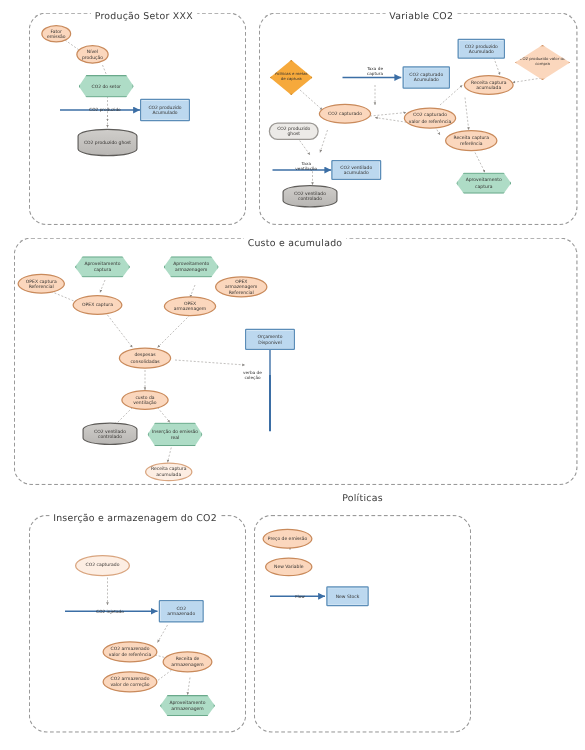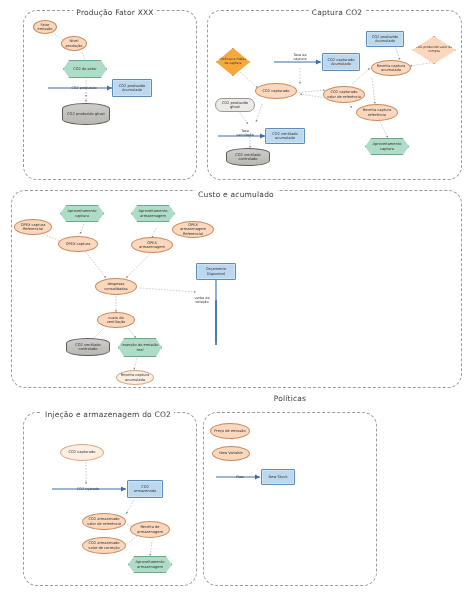--- a/index.html
+++ b/index.html
@@ -50,30 +50,30 @@
   .flow-label{position:absolute;font-size:3.4px;color:#2d2d2d;white-space:nowrap;
               transform:translate(-50%,-50%);text-align:center;}
   .flow-label.w{white-space:normal;width:22px;}
 </style>
 </head>
 <body>
 
 <div class="canvas">
 
   <div class="group" style="left:23px;top:10px;width:172px;height:168px;"></div>
-  <div class="group-title" style="left:115px;top:8px;">Produção Fator XXX</div>
+  <div class="group-title" style="left:115px;top:8px;">Produção Setor XXX</div>
 
   <div class="group" style="left:207px;top:10px;width:253px;height:168px;"></div>
-  <div class="group-title" style="left:337px;top:8px;">Captura CO2</div>
+  <div class="group-title" style="left:337px;top:8px;">Variable CO2</div>
 
   <div class="group" style="left:11px;top:190px;width:449px;height:196px;"></div>
   <div class="group-title" style="left:236px;top:190px;">Custo e acumulado</div>
 
   <div class="group" style="left:23px;top:412px;width:172px;height:172px;"></div>
-  <div class="group-title" style="left:108px;top:410px;">Injeção e armazenagem do CO2</div>
+  <div class="group-title" style="left:108px;top:410px;">Inserção e armazenagem do CO2</div>
 
   <div class="group" style="left:203px;top:412px;width:172px;height:172px;"></div>
   <div class="group-title" style="left:290px;top:394px;">Políticas</div>
 
   <svg class="links" viewBox="0 0 468 600">
     <defs>
       <marker id="ahG" markerWidth="5" markerHeight="5" refX="4" refY="2" orient="auto">
           <path d="M0,0 L4,2 L0,4 z" fill="#8d8a86"></path>
         </marker>
       <marker id="ahB" markerWidth="6" markerHeight="6" refX="5" refY="2.5" orient="auto">

